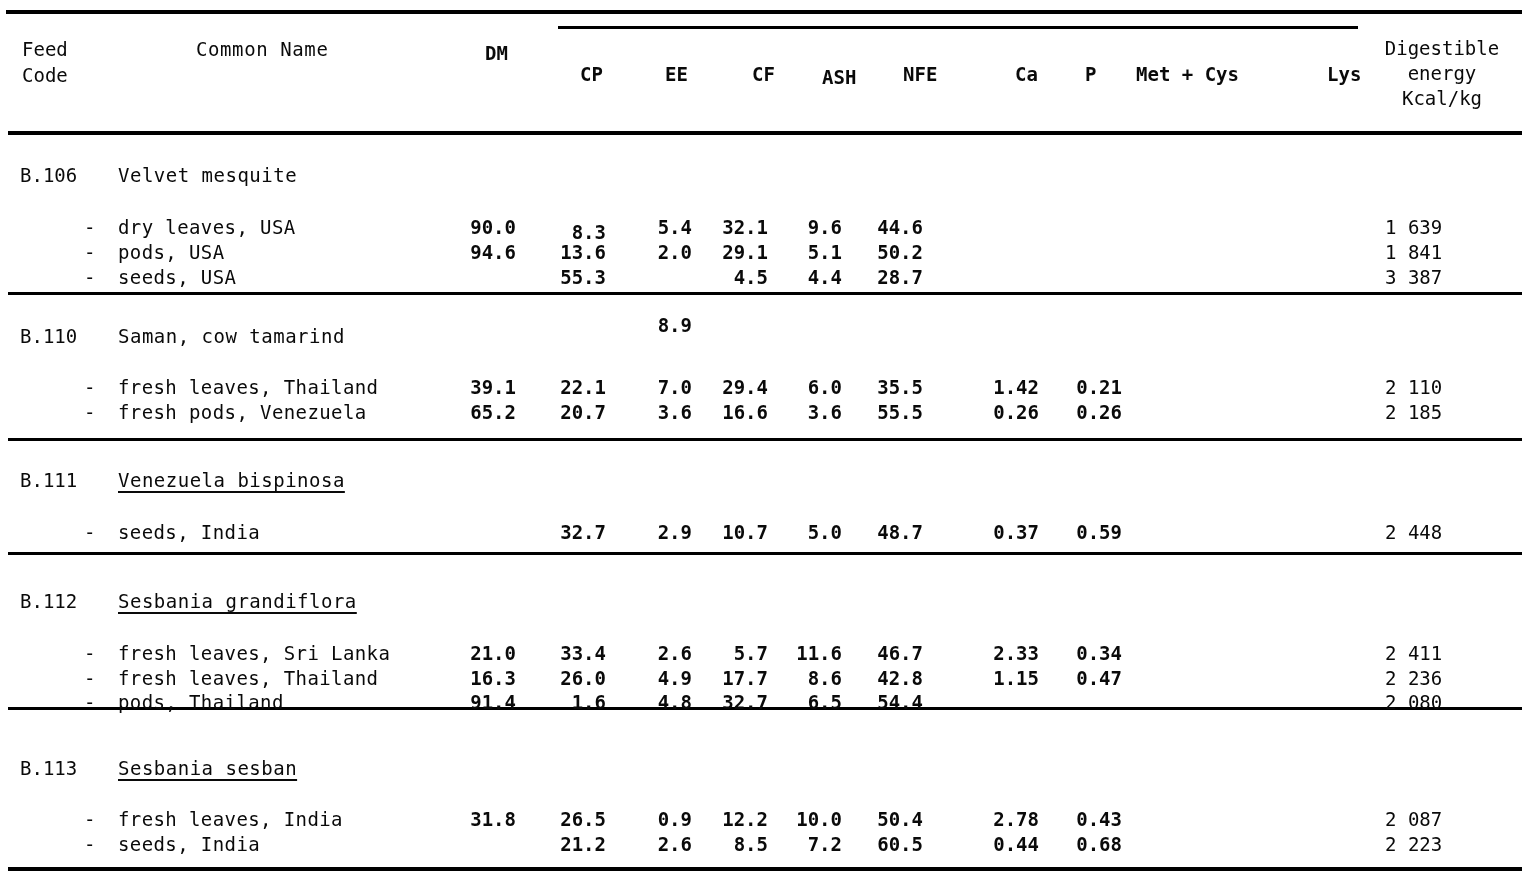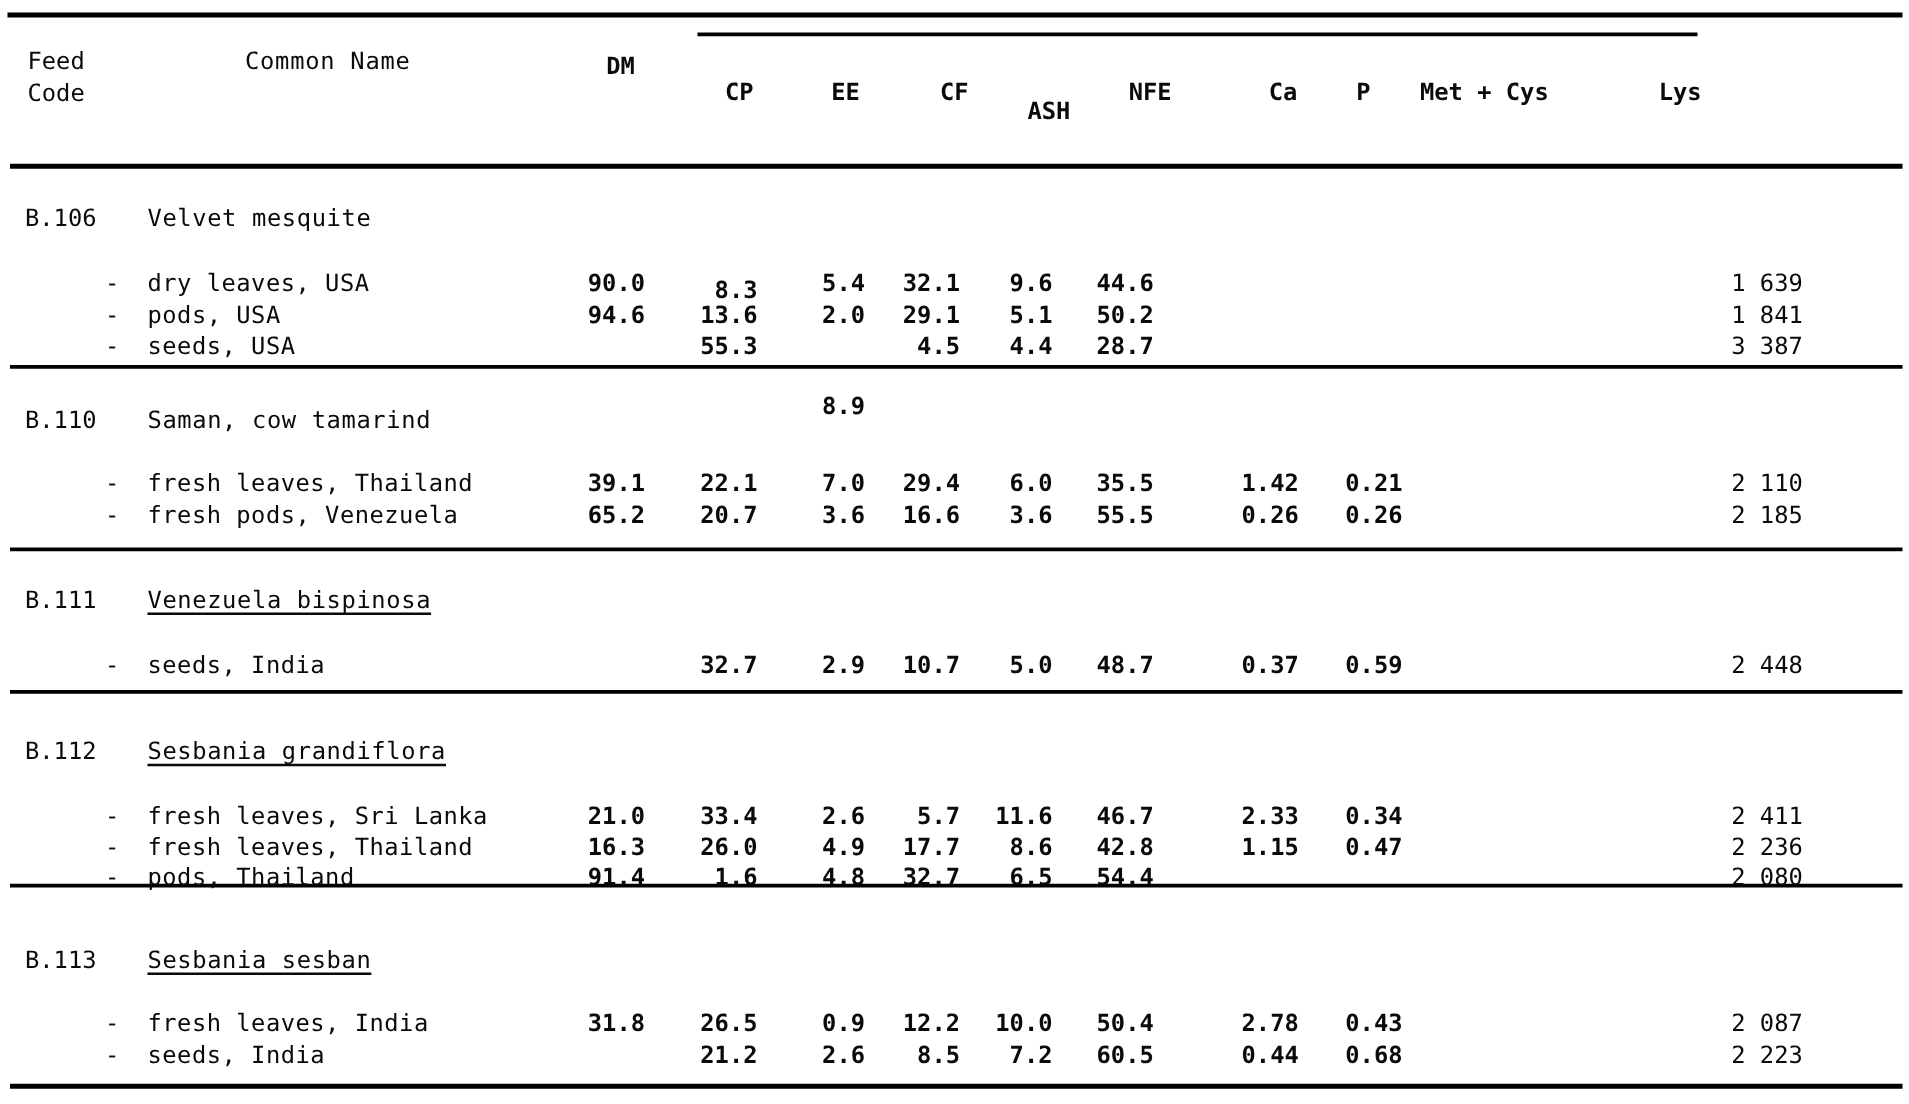--- a/index.html
+++ b/index.html
@@ -68,21 +68,21 @@
     left: 196px;
     top: 38px;
     font-size: 19px;
     font-weight: normal;
     letter-spacing: 0.6px;
   }
   .hdr-dm   { left: 485px; top: 42px; }
   .hdr-cp   { left: 580px; top: 63px; }
   .hdr-ee   { left: 665px; top: 63px; }
   .hdr-cf   { left: 752px; top: 63px; }
-  .hdr-ash  { left: 822px; top: 78px; }
+  .hdr-ash  { left: 822px; top: 66px; }
   .hdr-nfe  { left: 903px; top: 63px; }
   .hdr-ca   { left: 1015px; top: 63px; }
   .hdr-p    { left: 1085px; top: 63px; }
   .hdr-met  { left: 1136px; top: 63px; }
   .hdr-lys  { left: 1327px; top: 63px; }
 
   .hdr-energy {
     position: absolute;
     left: 1362px;
     top: 36px;
@@ -163,20 +163,23 @@
 
   <div class="hdr-cell hdr-cp">CP</div>
   <div class="hdr-cell hdr-ee">EE</div>
   <div class="hdr-cell hdr-cf">CF</div>
   <div class="hdr-cell hdr-ash">ASH</div>
   <div class="hdr-cell hdr-nfe">NFE</div>
   <div class="hdr-cell hdr-ca">Ca</div>
   <div class="hdr-cell hdr-p">P</div>
   <div class="hdr-cell hdr-met">Met + Cys</div>
   <div class="hdr-cell hdr-lys">Lys</div>
+  <div class="hdr-energy">Digestible
+energy
+Kcal/kg</div>
 
   <div id="body-layer">
       <div class="grp-code" style="top: 164px;">B.106</div>
       <div class="grp-name" style="top: 164px;">Velvet mesquite</div>
       <div class="item-dash" style="top: 216px;">-</div>
       <div class="item-desc" style="top: 216px;">dry leaves, USA</div>
       <div class="num c-dm" style="top: 216px;">90.0</div>
       <div class="num c-cp" style="top: 221px;">8.3</div>
       <div class="num c-ee" style="top: 216px;">5.4</div>
       <div class="num c-cf" style="top: 216px;">32.1</div>

